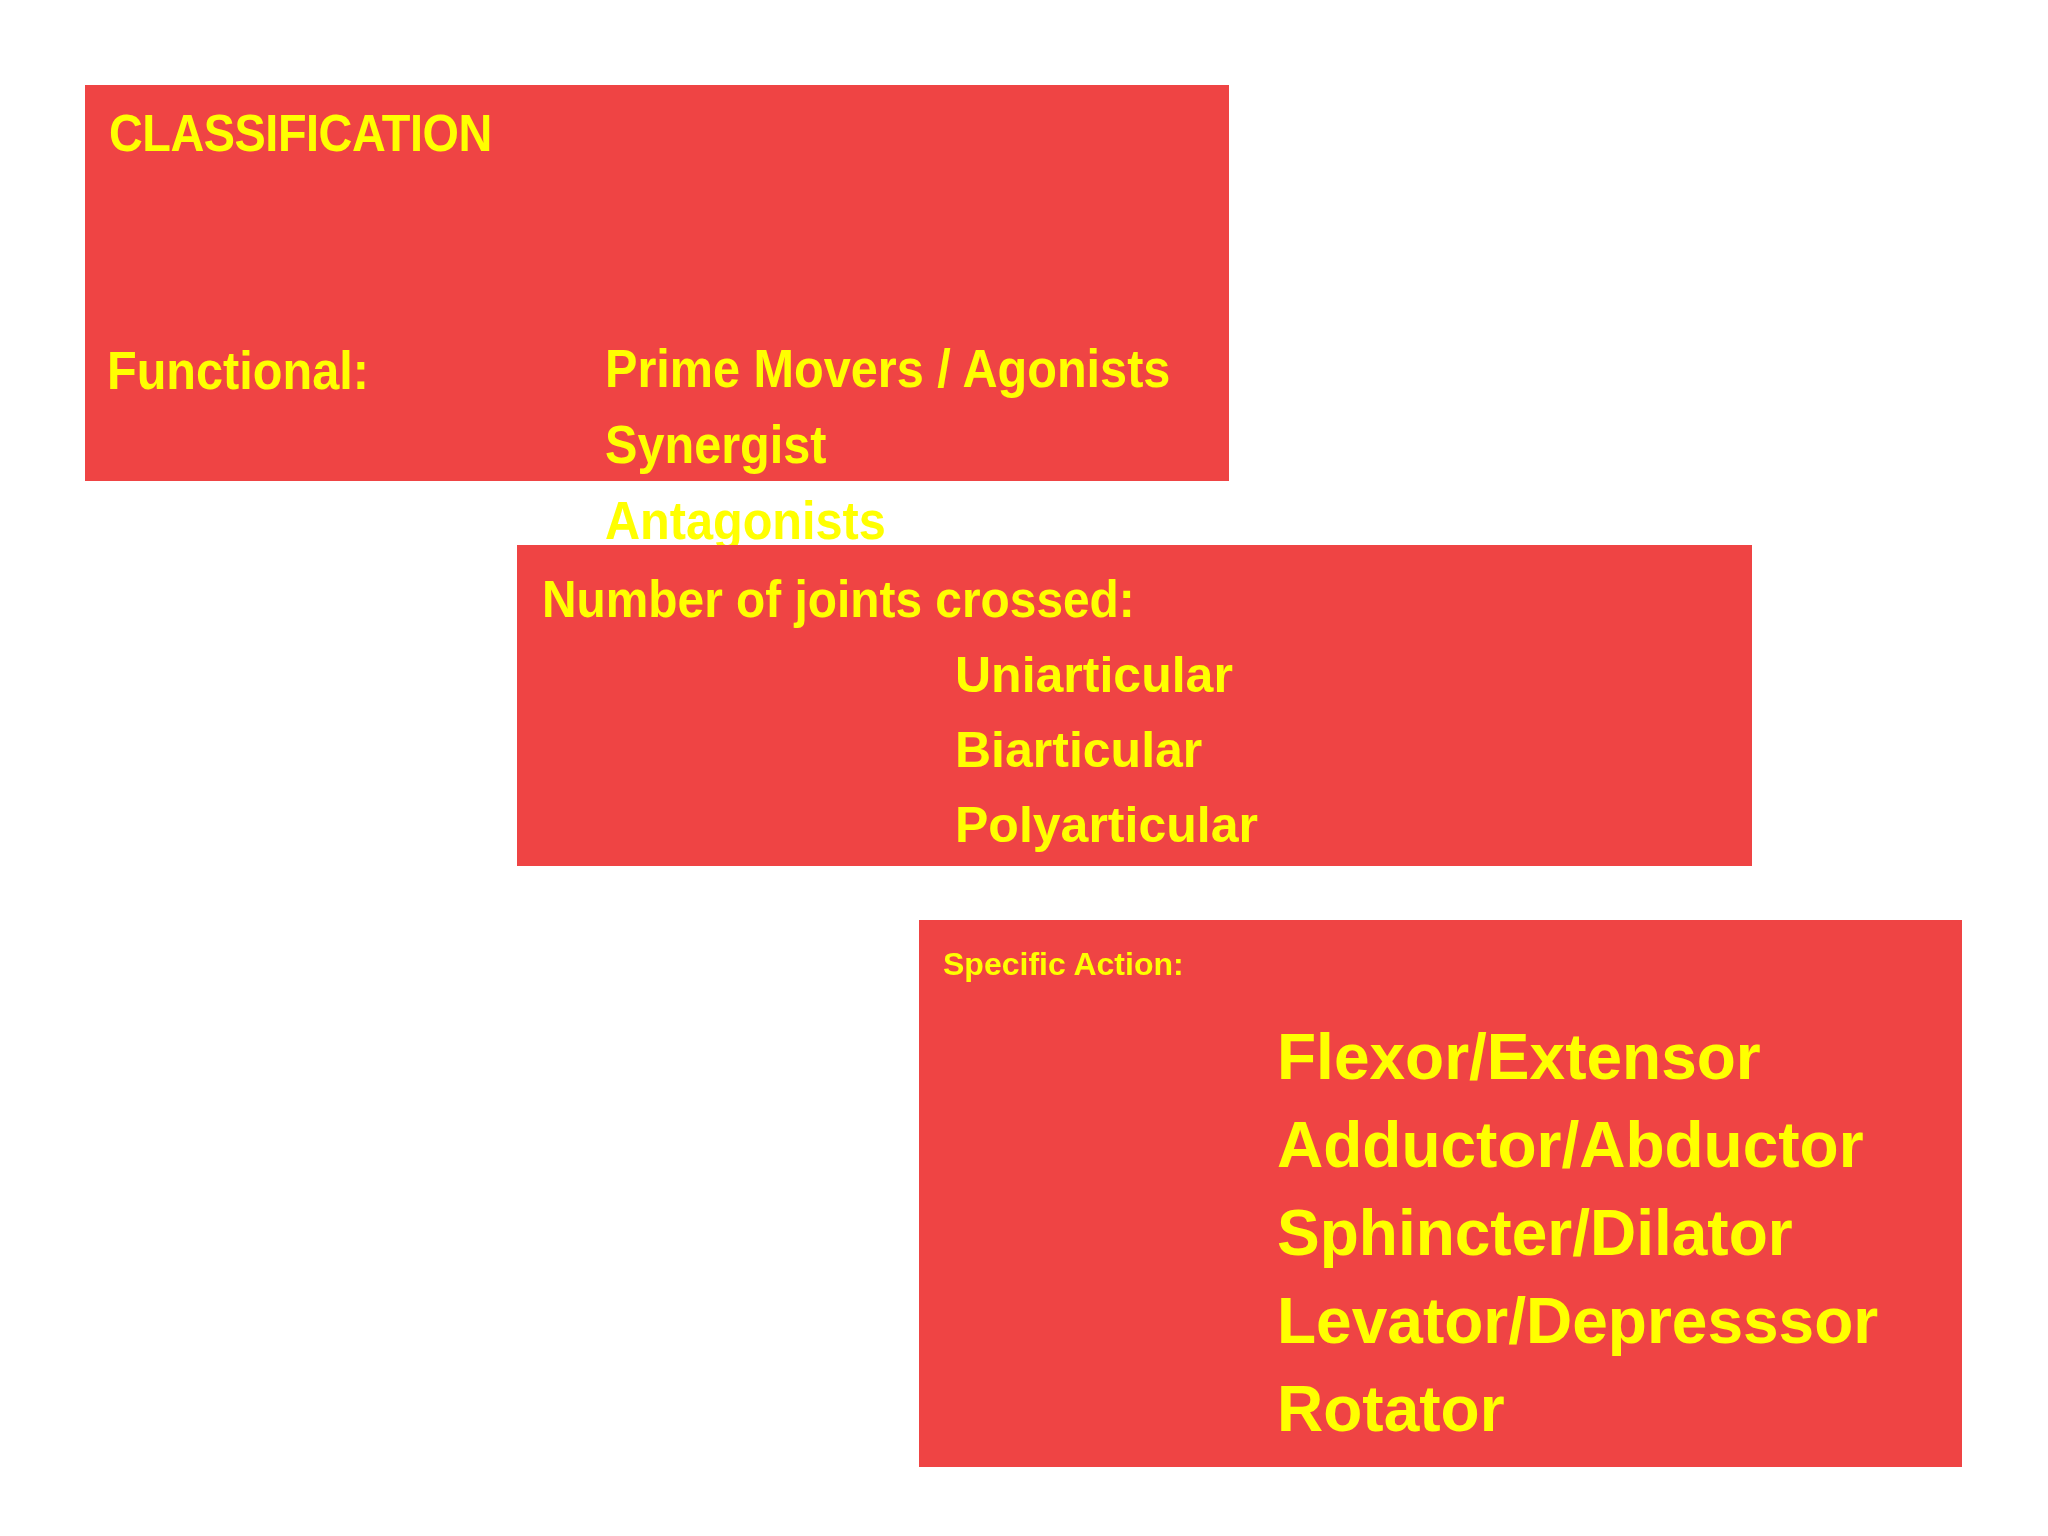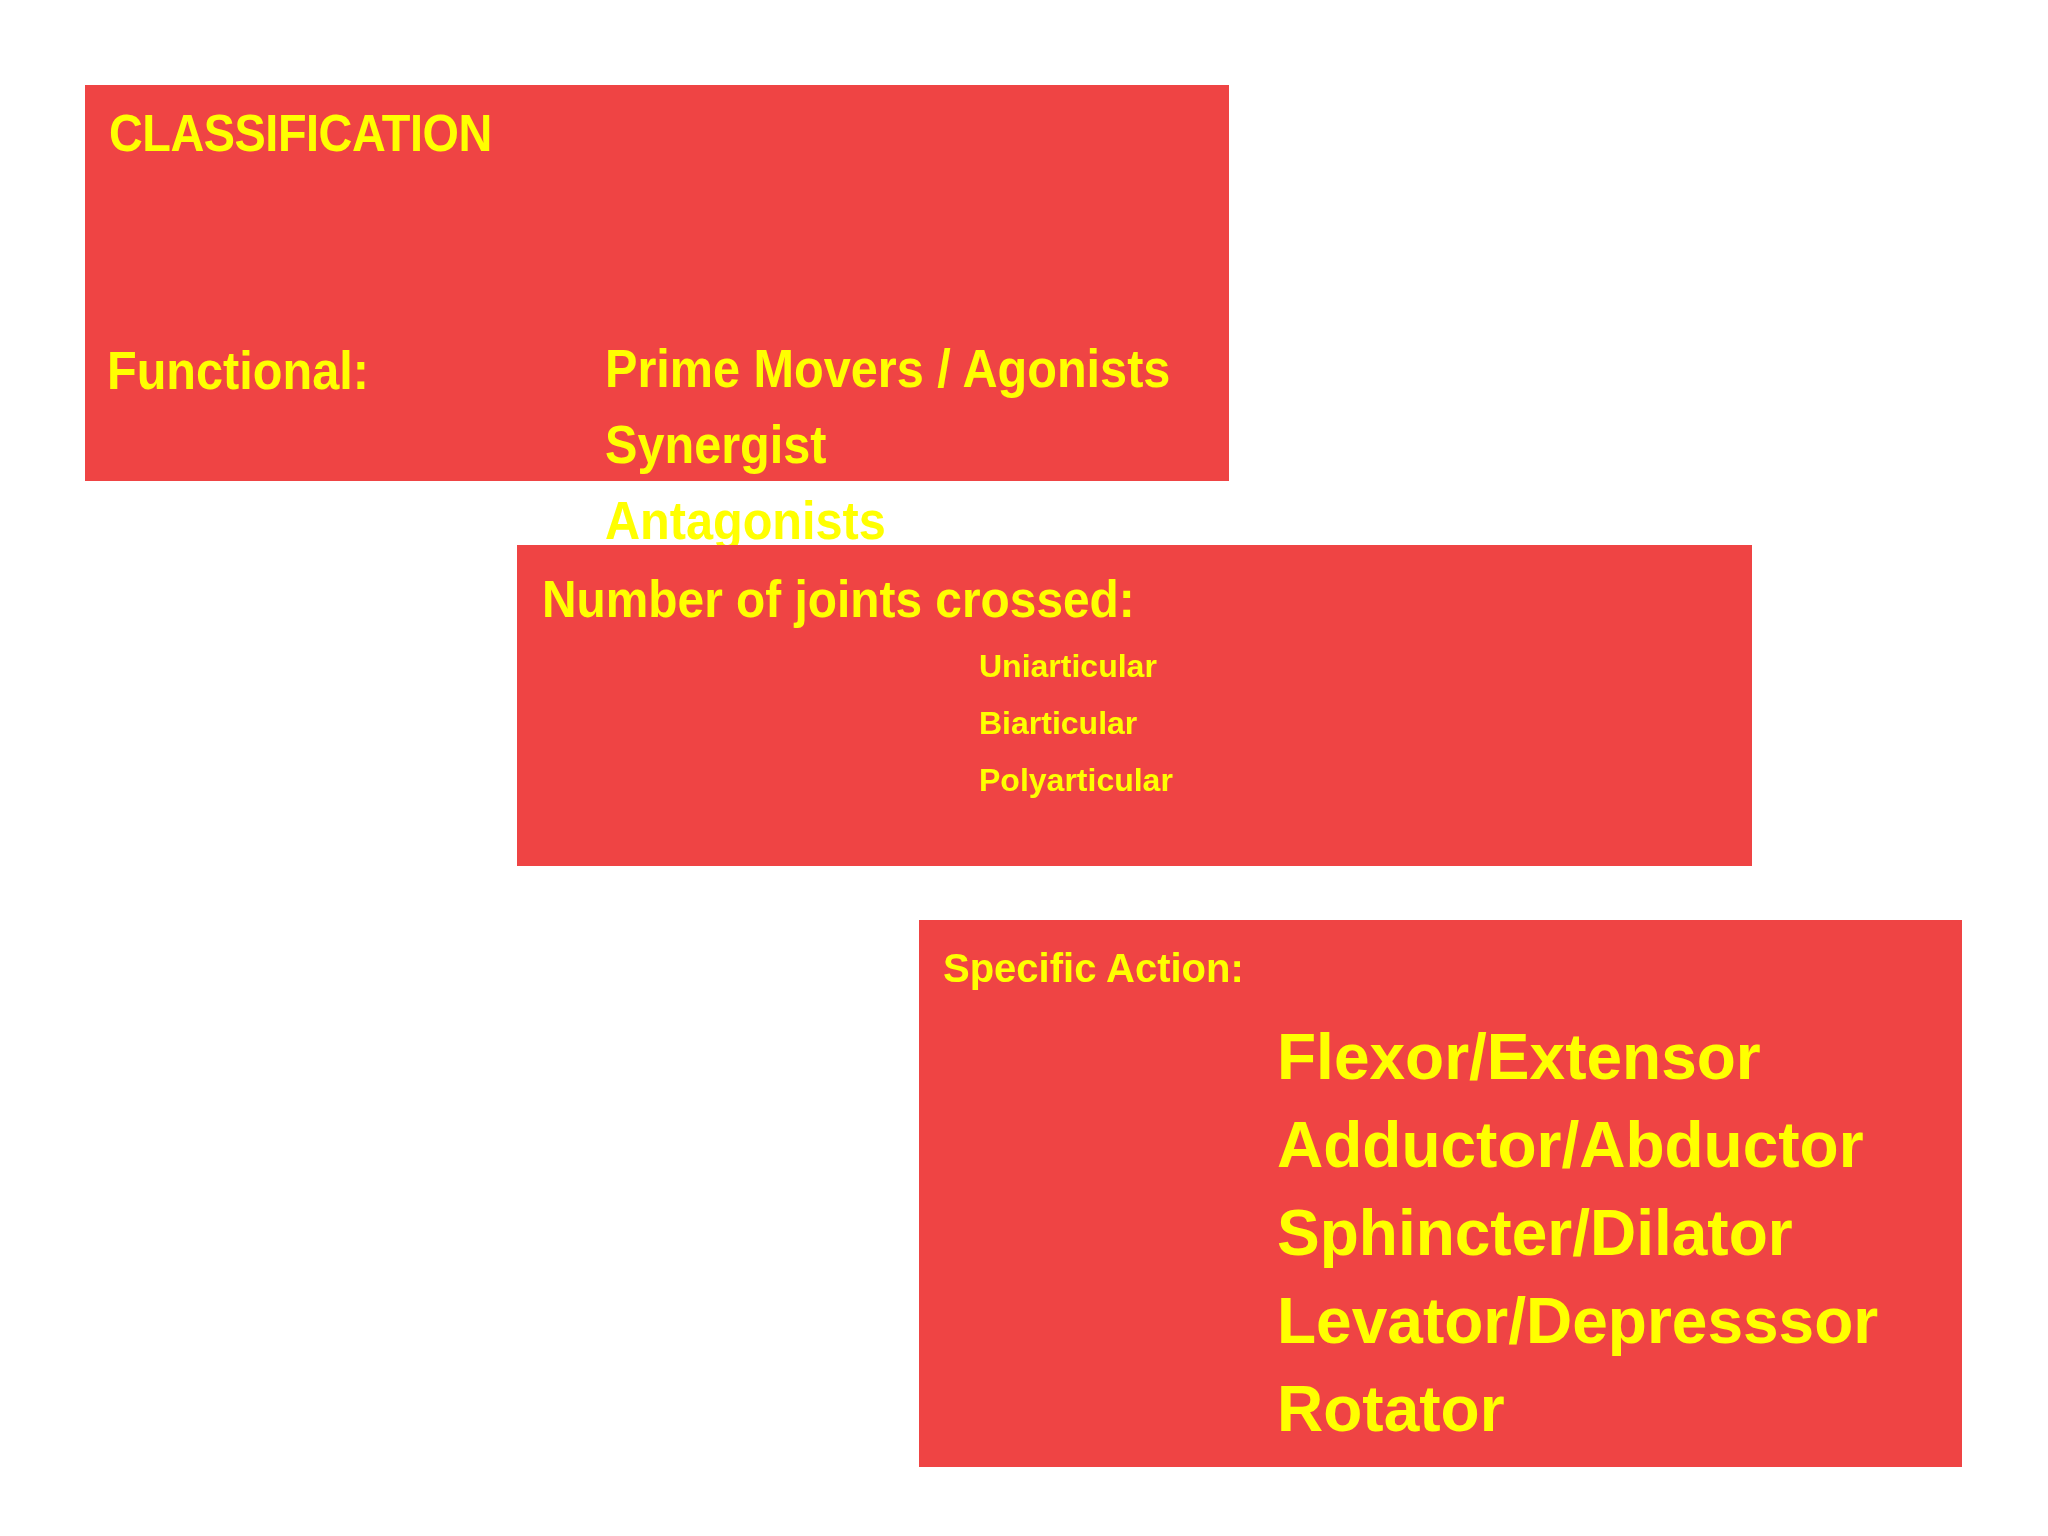--- a/index.html
+++ b/index.html
@@ -81,37 +81,36 @@
     font-size: 52px;
     transform: scaleX(0.92);
     transform-origin: left top;
   }
   #panel-joints .joint-list {
     position: absolute;
     left: 438px;
     top: 105px;
   }
   #panel-joints .joint-list .line {
-    font-size: 32px;
+    font-size: 50px;
     margin-bottom: 25px;
-    margin-left: 24px;
   }
 
   
   #panel-action {
     left: 919px;
     top: 920px;
     width: 1043px;
     height: 547px;
   }
   #panel-action .title {
     position: absolute;
     left: 24px;
     top: 28px;
-    font-size: 40px;
+    font-size: 32px;
   }
   #panel-action .action-list {
     position: absolute;
     left: 358px;
     top: 105px;
   }
   #panel-action .action-list .line {
     font-size: 64px;
     margin-bottom: 24px;
   }

